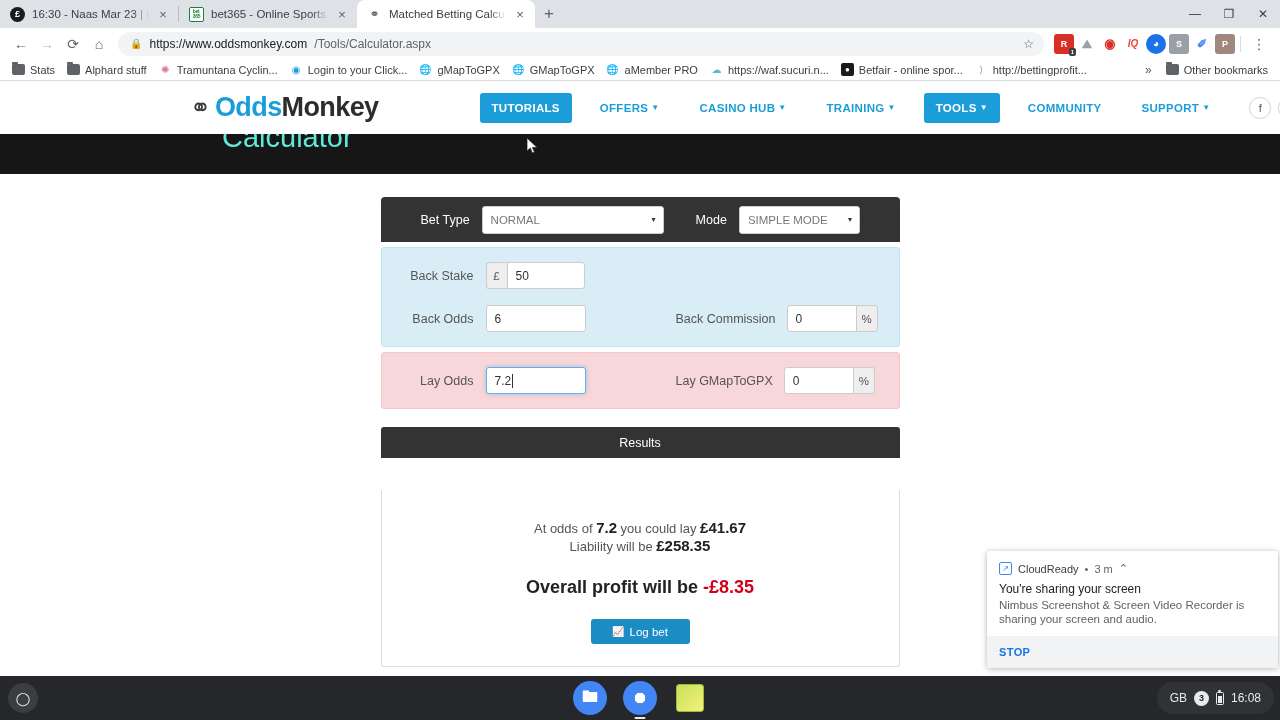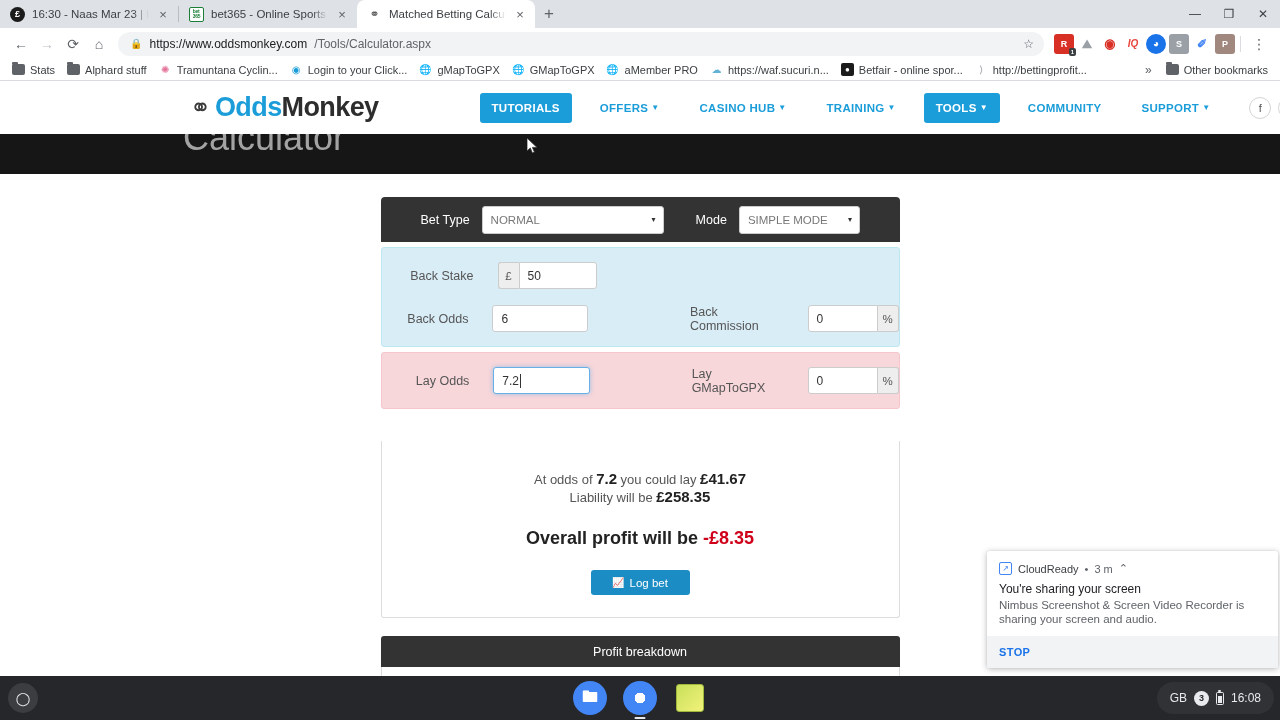--- a/index.html
+++ b/index.html
@@ -139,22 +139,22 @@
     width: 22px; height: 22px; border-radius: 50%; border: 1px solid #d5d5d5;
     display: flex; align-items: center; justify-content: center;
     font-size: 11px; color: #555;
   }
   .title-band {
     height: 40px; background: #161616; color: #fff;
     display: flex; align-items: flex-start; padding-left: 183px;
     overflow: hidden;
   }
   .title-band h1 {
-    font-size: 36px; font-weight: 300; line-height: 29px;
-    margin-top: -11px; color: #a3a3a3;
+    font-size: 29px; font-weight: 300; line-height: 29px;
+    margin-top: -11px; color: #5eead4; margin-left: 39px;
   }
 
   .calc-wrap { width: 519px; margin: 23px auto 0; }
   .bettype-bar {
     background: #333333; border-radius: 4px 4px 0 0; height: 45px;
     display: flex; align-items: center; padding: 0 0 0 40px; gap: 12px;
   }
   .lbl-w { color: #fff; font-size: 12.5px; }
   .sel {
     background: #fff; border: 1px solid #ccc; border-radius: 3px;
@@ -166,21 +166,21 @@
   .sel .dn { position: absolute; right: 7px; font-size: 8px; color: #333; }
 
   .section-back {
     background: #d9edf7; border: 1px solid #bce8f1; border-radius: 3px;
     margin-top: 5px; padding: 14px 0 14px 0;
   }
   .section-lay {
     background: #f8d7da; border: 1px solid #f5c6cb; border-radius: 3px;
     margin-top: 5px; padding: 14px 0;
   }
-  .frow { display: flex; align-items: center; height: 27px; gap: 12px; }
+  .frow { display: flex; align-items: center; height: 27px; }
   .frow + .frow { margin-top: 16px; }
   .f-label {
     font-size: 12.5px; color: #555; text-align: right; padding-right: 12px;
   }
   .lbl-left { width: 104px; }
   .inputgrp { display: flex; align-items: stretch; height: 27px; }
   .addon {
     background: #eeeeee; border: 1px solid #ccc; width: 21px;
     display: flex; align-items: center; justify-content: center;
     font-size: 11.5px; color: #555;
@@ -522,20 +522,21 @@
               <span class="caret-bar"></span>
             </span>
           <span class="f-label-right" style="margin-left:90px">Lay GMapToGPX</span>
           <div class="inputgrp">
             <span class="ipt with-post w-small">0</span>
             <span class="addon post">%</span>
           </div>
         </div>
       </div>
 
+      <div class="dark-head">Results</div>
       <div class="results-body">
         <div class="rline"><span>At odds of </span><b class="big">7.2</b><span> you could lay </span><b class="big">£41.67</b></div>
         <div class="rline"><span>Liability will be </span><b class="big">£258.35</b></div>
         <div class="profit-line"><span>Overall profit will be </span><span class="profit-neg">-£8.35</span></div>
         <div class="logbet">
           <span style="font-size:10px">📈</span>
           <span>Log bet</span>
         </div>
       </div>
 

